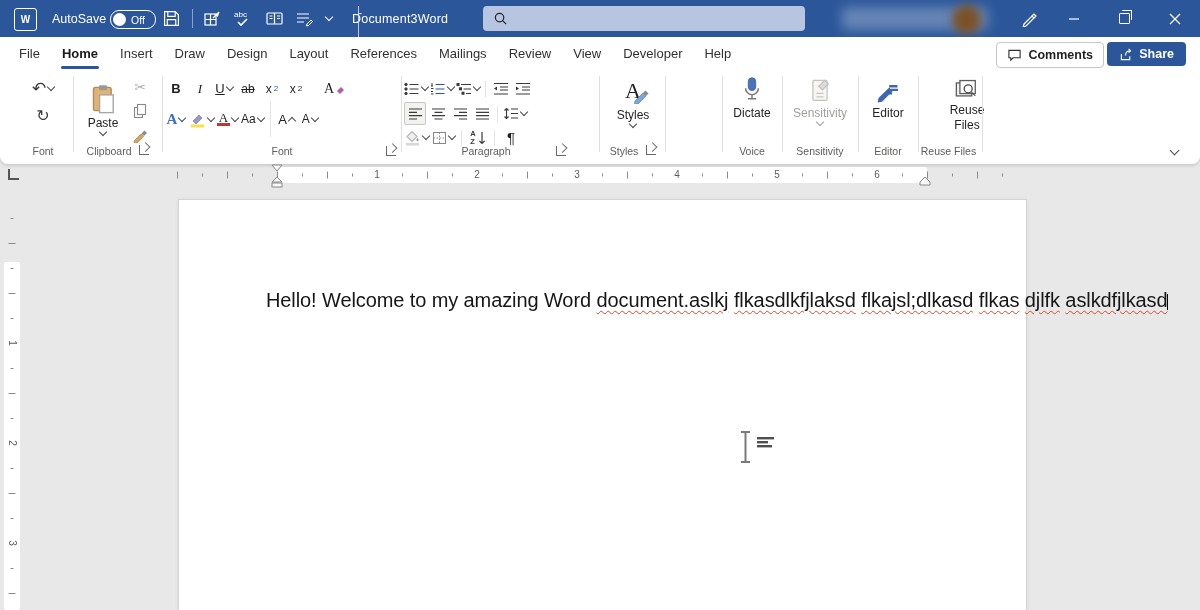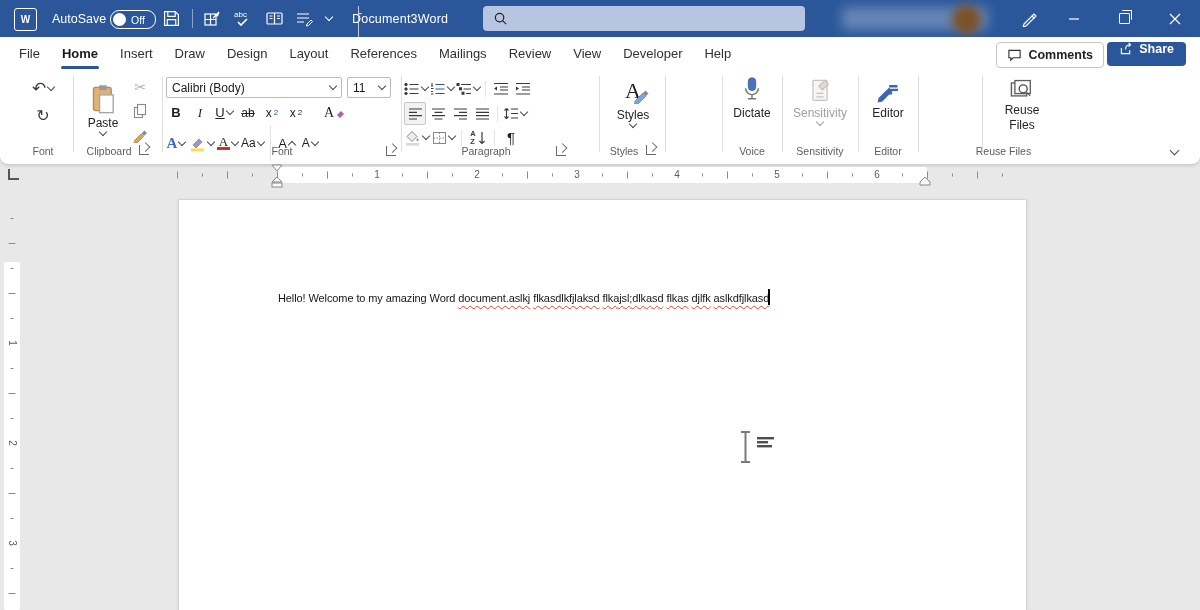--- a/index.html
+++ b/index.html
@@ -31,21 +31,21 @@
   .restore-glyph::after{content:"";position:absolute;left:2px;top:-4px;width:9px;height:9px;border-top:1px solid #fff;border-right:1px solid #fff;border-radius:1px;}
   
   .tabrow{position:absolute;left:0;top:37px;width:1200px;height:33px;background:#fff;display:flex;align-items:center;}
   .tab{position:relative;padding:1px 11px;font-size:13px;color:#323130;height:33px;display:flex;align-items:center;cursor:default;}
   .tab.first{margin-left:8px;}
   .tab.active{font-weight:700;color:#1b1a19;}
   .tab.active::after{content:"";position:absolute;left:10px;right:10px;bottom:2px;height:3px;background:#2b579a;border-radius:2px;}
   .comments-btn{position:absolute;right:96px;top:5px;height:24px;border:1px solid #c8c6c4;border-radius:4px;background:#fff;
     display:flex;align-items:center;gap:6px;padding:0 10px;font-size:12.5px;font-weight:700;color:#201f1e;}
   .share-btn{position:absolute;right:14px;top:5px;height:24px;border-radius:4px;background:#2b579a;color:#fff;
-    display:flex;gap:6px;padding:0 12px;font-size:12.5px;font-weight:700;}
+    display:flex;align-items:center;gap:6px;padding:0 12px;font-size:12.5px;font-weight:700;}
   
   .ribbon{position:absolute;left:0;top:70px;width:1200px;height:94px;background:#fff;border-radius:0 0 8px 8px;
     box-shadow:0 2px 3px rgba(0,0,0,.12);}
   .sep{position:absolute;top:6px;height:76px;width:1px;background:#e1dfdd;}
   .grp{position:absolute;top:4px;height:86px;}
   .grplabel{position:absolute;bottom:3px;left:0;right:0;text-align:center;font-size:10.5px;color:#5f5d5b;white-space:nowrap;}
   .cv{display:inline-block;width:5px;height:5px;border-right:1.2px solid #4a4947;border-bottom:1.2px solid #4a4947;transform:rotate(45deg);margin-top:-3px;}
   .cv.up{transform:rotate(-135deg);margin-top:3px;}
   .cv.big{width:6px;height:6px;}
   .dlg{position:relative;display:inline-block;width:9px;height:9px;border-left:1px solid #6a6867;border-bottom:1px solid #6a6867;}
@@ -68,21 +68,21 @@
   .vruler .white{position:absolute;left:0;top:66px;width:16px;height:348px;background:#fff;border-radius:2px;}
   .vruler .tick{position:absolute;left:50%;transform:translateX(-50%);height:1px;background:#8b8b8b;}
   .vruler .dot{width:3px;}
   .vruler .med{width:7px;}
   .vruler .vnum{position:absolute;left:50%;transform:translate(-50%,-50%) rotate(90deg);font-size:10px;color:#5c5c5c;}
   .tabsel{position:absolute;left:8px;top:169px;width:9px;height:9px;border-left:2px solid #555;border-bottom:2px solid #555;}
   .marker{position:absolute;}
   
   .page{position:absolute;left:178px;top:199px;width:849px;height:412px;background:#fff;border:1px solid #d4d4d4;
     box-shadow:0 1px 4px rgba(0,0,0,.07);box-sizing:border-box;}
-  .docline{position:absolute;left:99px;top:89px;font-size:11px;color:#161616;white-space:nowrap;letter-spacing:-.1px;}
+  .docline{position:absolute;left:87px;top:89px;font-size:20px;color:#161616;white-space:nowrap;letter-spacing:-.1px;}
   .sq{text-decoration-line:underline;text-decoration-style:wavy;text-decoration-color:#e0452d;text-decoration-thickness:1px;text-underline-offset:3px;}
   .caret{display:inline-block;width:1.4px;height:16px;background:#000;vertical-align:-3px;margin-left:-1px;}
   .pointer{position:absolute;left:735px;top:428px;}
 </style>
 </head>
 <body>
 
 <div id="app">
 
   <div class="titlebar">
@@ -235,30 +235,20 @@
         </span>
       </div>
       <div class="grplabel">
         <span>Clipboard</span>
         <span class="dlg" style="margin-left:5px;"></span>
       </div>
     </div>
     <div class="sep" style="left:162px;"></div>
 
     <div class="grp" style="left:166px;width:232px;">
-      <div class="rowline" style="gap:5px;padding-top:3px;">
-        <div class="combo" style="width:176px;">
-          <span>Calibri (Body)</span>
-          <span class="cv"></span>
-        </div>
-        <div class="combo" style="width:44px;">
-          <span>11</span>
-          <span class="cv"></span>
-        </div>
-      </div>
       <div class="rowline" style="gap:4px;margin-top:4px;">
         <span class="rbtn" style="font-weight:700;">B</span>
         <span class="rbtn" style="font-style:italic;font-family:'Liberation Serif',serif;">I</span>
         <span class="rbtn">
           <span style="text-decoration:underline;">U</span>
           <span class="cv"></span>
         </span>
         <span class="rbtn">
           <span style="text-decoration:line-through;font-size:12px;">ab</span>
         </span>
@@ -476,21 +466,21 @@
         <svg width="26" height="26" viewBox="0 0 22 22">
           <path d="M3 17 l9-9 3 3-9 9-3.8.8z" fill="#3f67b1"></path>
           <path d="M12 7 h7 M13.5 10 h6 M10.5 13 h4" stroke="#3f67b1" stroke-width="2"></path>
         </svg>
         <span>Editor</span>
       </div>
       <div class="grplabel">Editor</div>
     </div>
     <div class="sep" style="left:918px;"></div>
 
-    <div class="grp" style="left:955px;width:60px;padding-left:37px;">
+    <div class="grp" style="left:900px;width:60px;padding-left:37px;">
       <div class="bigbtn" style="padding-top:4px;line-height:13px;">
         <svg width="26" height="24" viewBox="0 0 22 20" fill="none" stroke="#5f5d5b" stroke-width="1.1">
           <rect x="2" y="4" width="13" height="11" fill="#eef1f6"></rect>
           <rect x="5" y="2" width="13" height="11" fill="#fff"></rect>
           <circle cx="12" cy="9" r="3.4" stroke="#4a4947"></circle>
             <path d="M14.6 11.6 L18 15"></path>
         </svg>
         <span>Reuse</span>
         <span>Files</span>
       </div>

